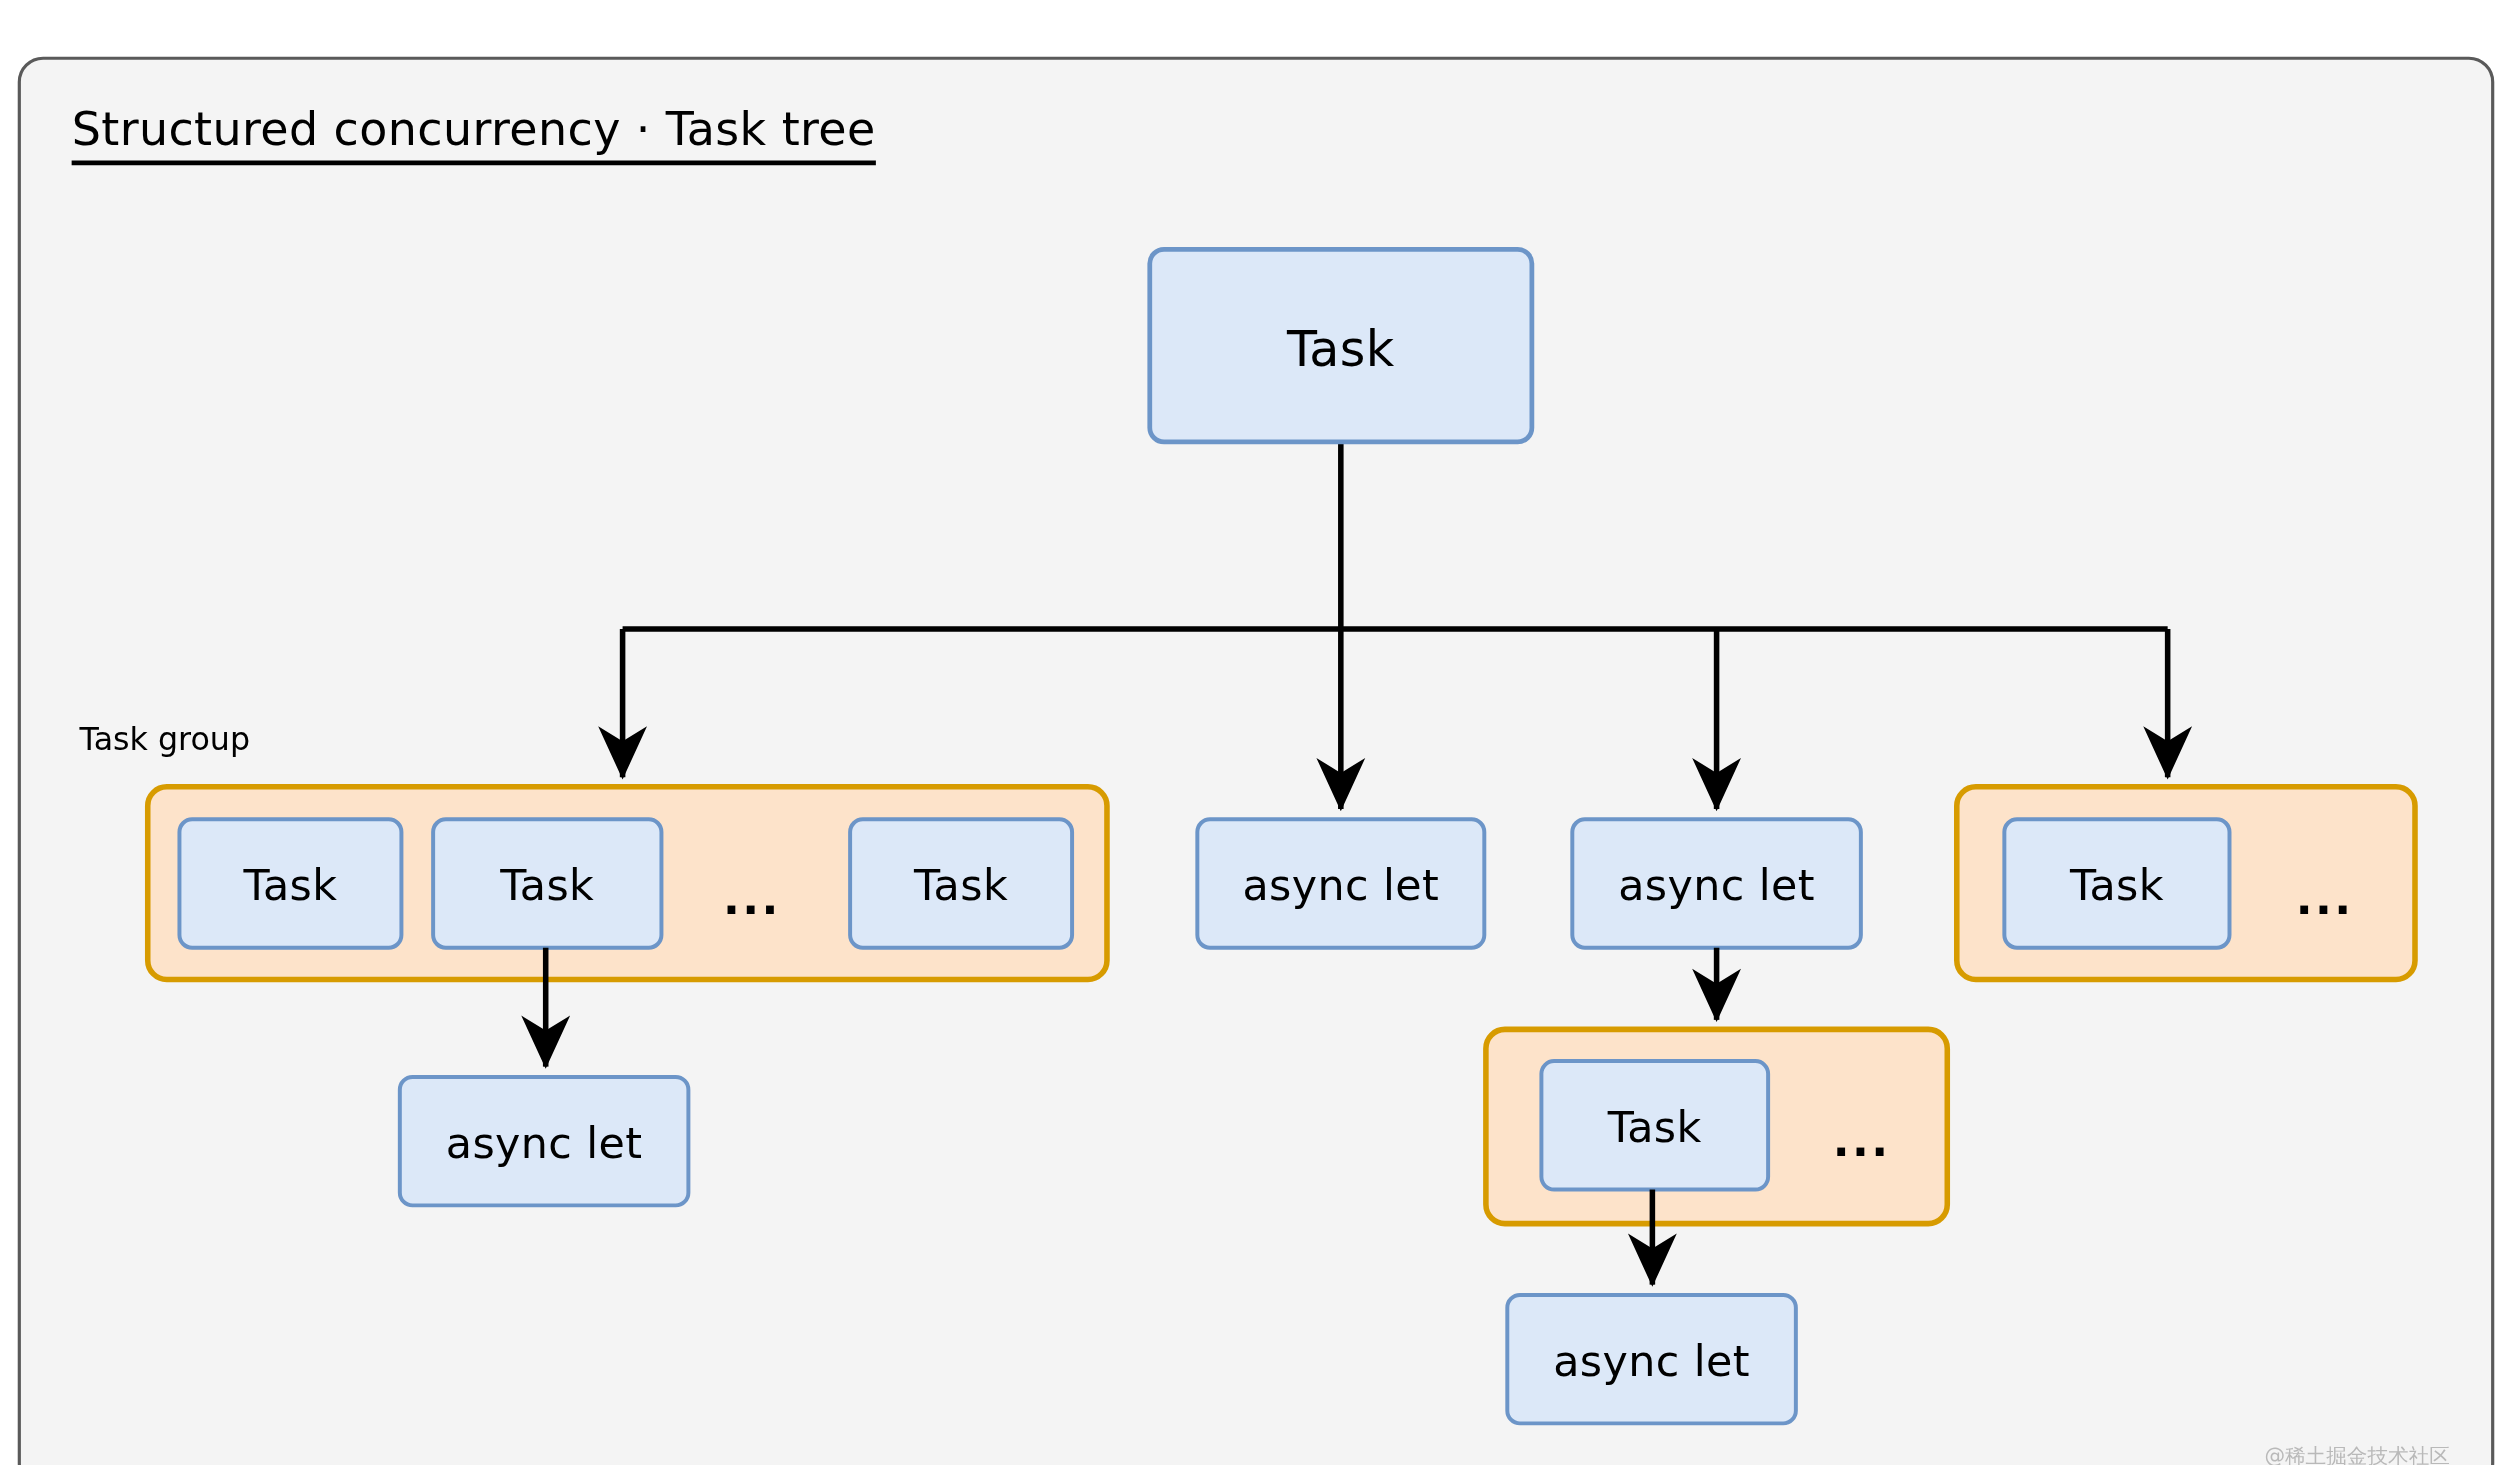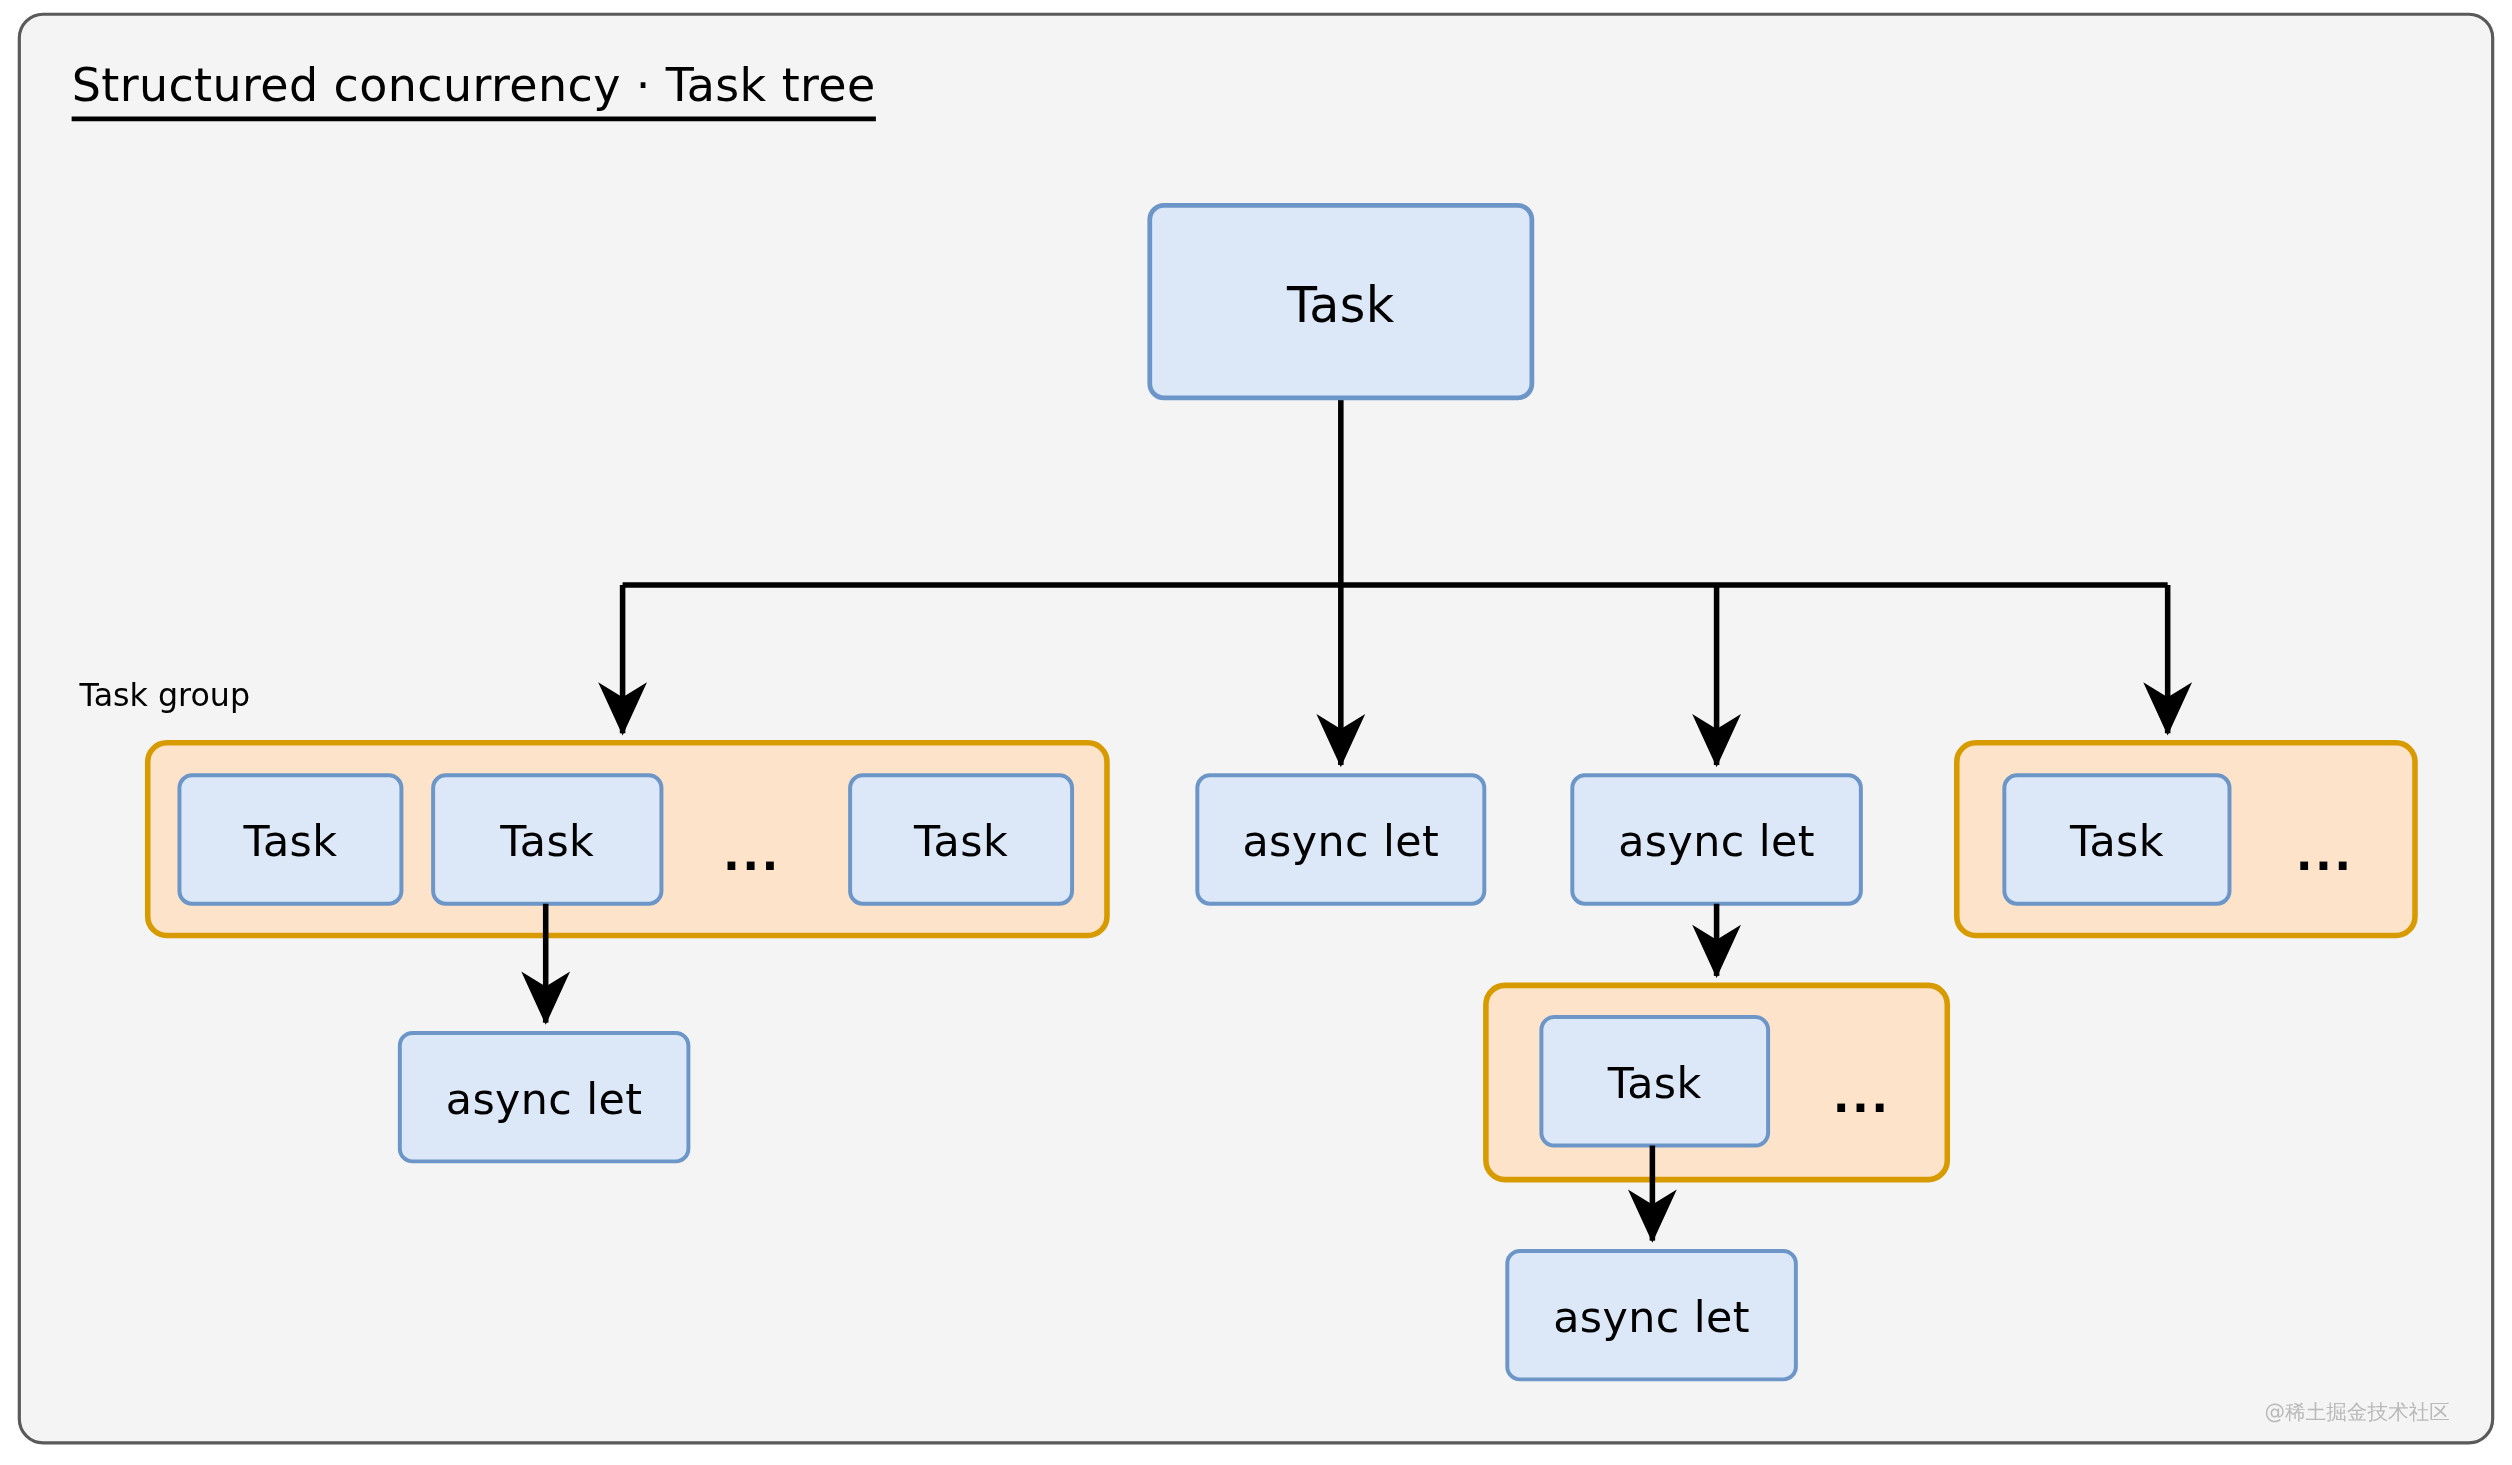--- a/index.html
+++ b/index.html
@@ -11,20 +11,21 @@
     overflow: hidden;
   }
   body {
     font-family: "DejaVu Sans", sans-serif;
   }
   #stage {
     position: relative;
     width: 2512px;
     height: 1293px;
     background: #ffffff;
+    margin-top: 44px;
   }
   svg.diagram {
     position: absolute;
     top: 0; left: 0;
     width: 2512px;
     height: 1465px;
     display: block;
   }
   .node-text {
     font-family: "DejaVu Sans", sans-serif;

